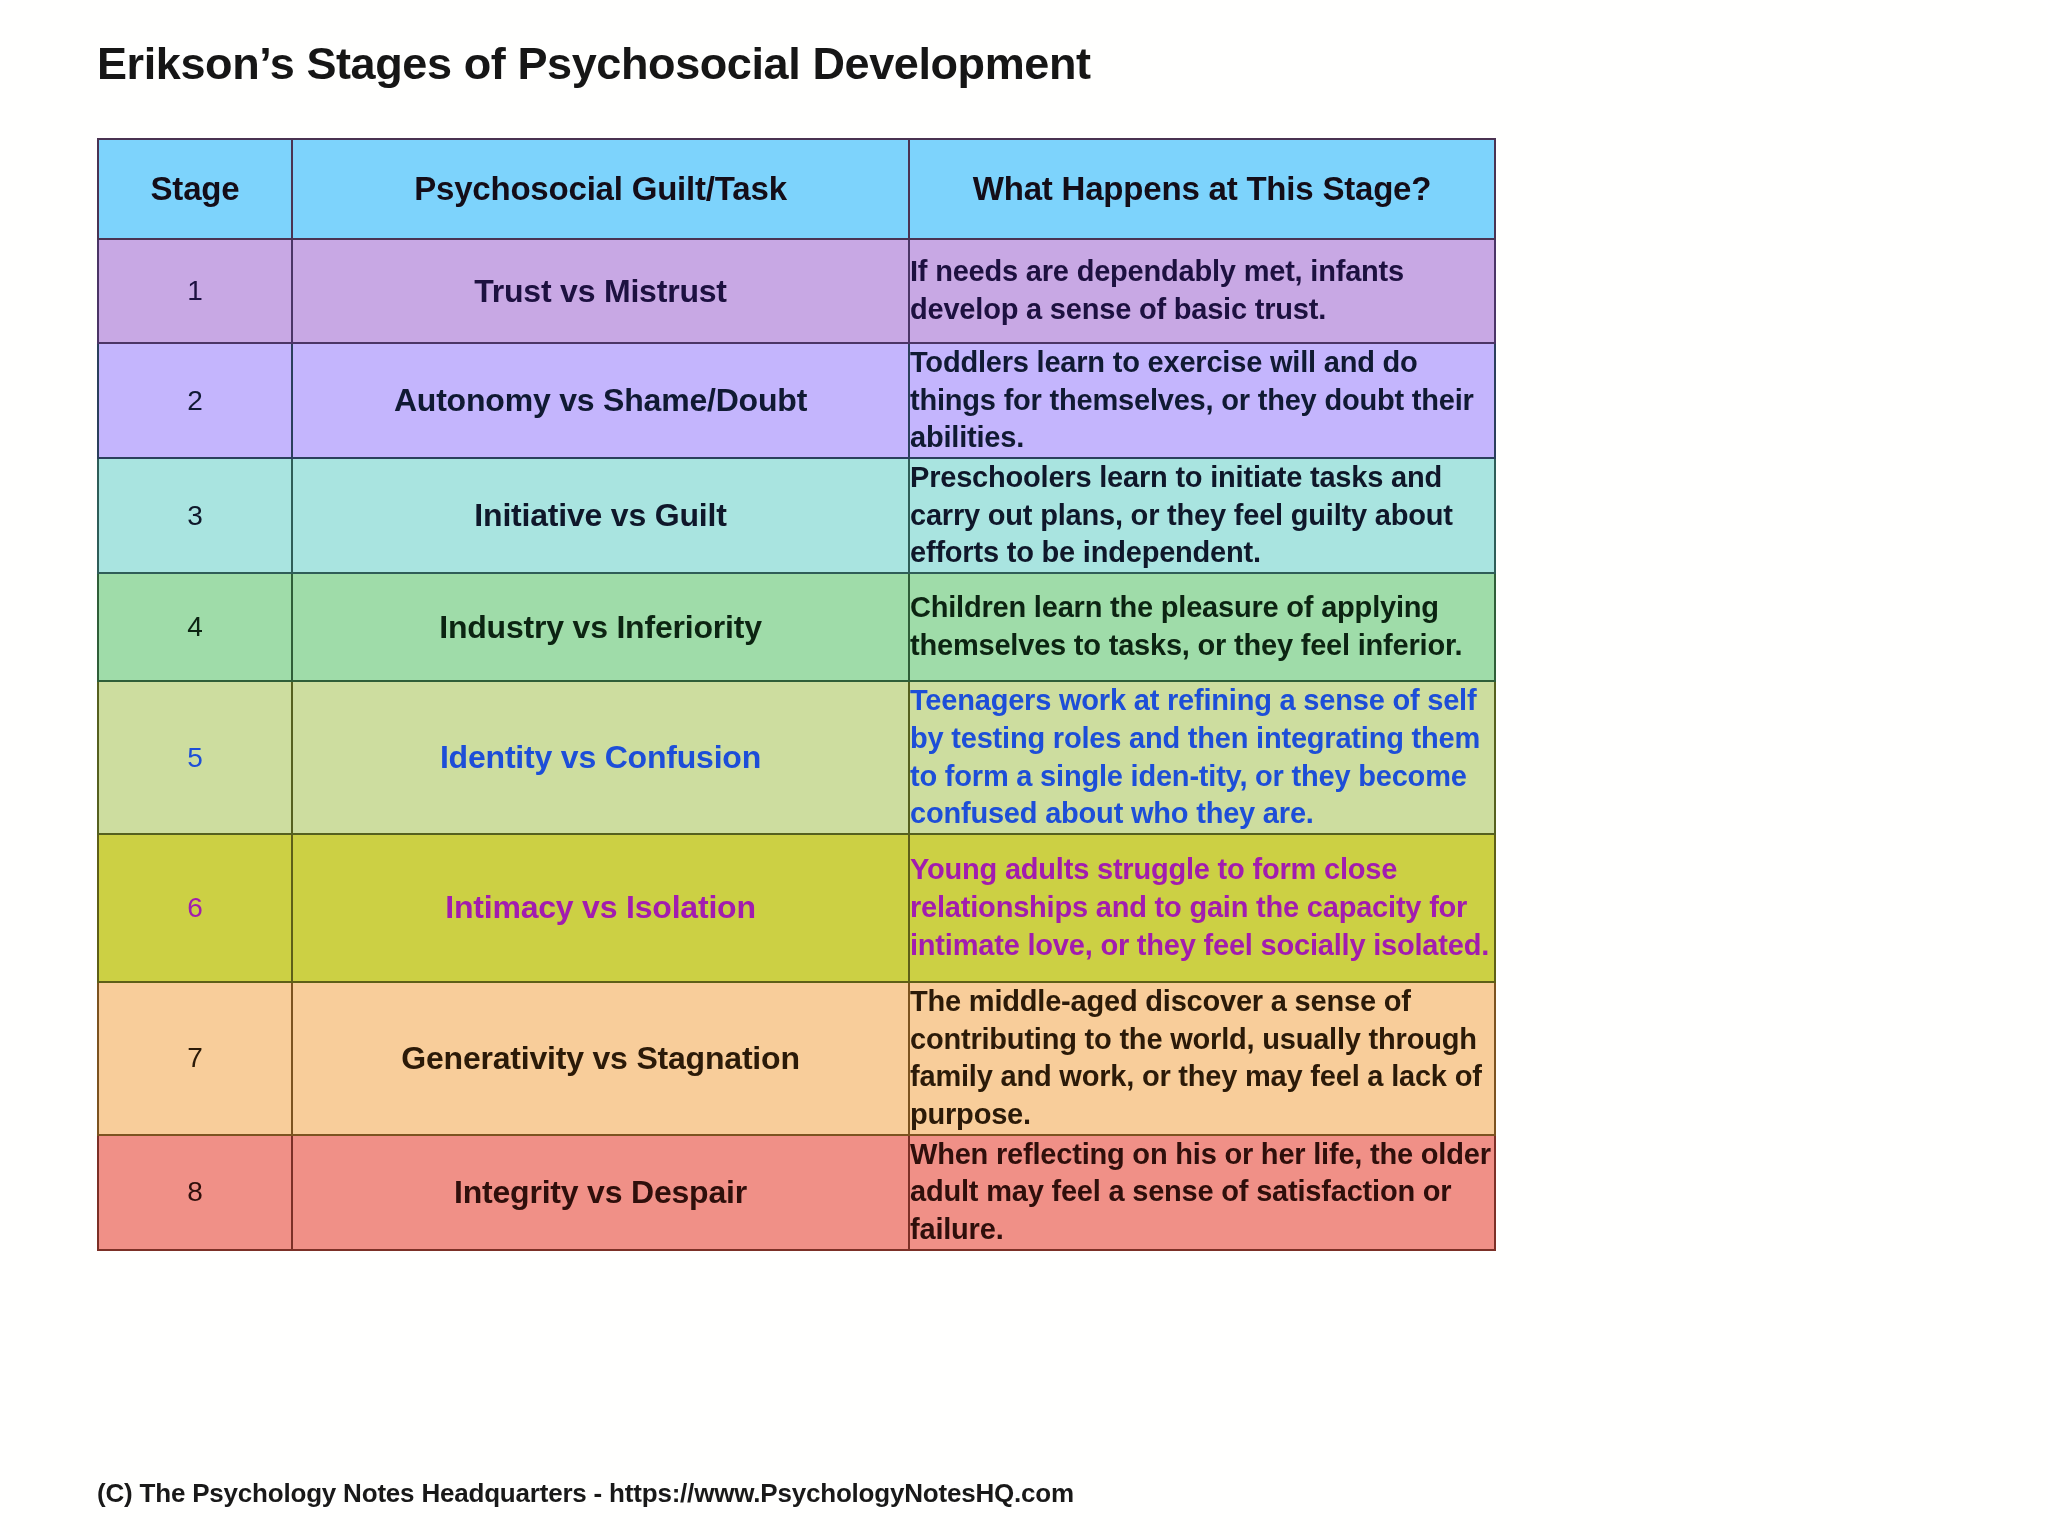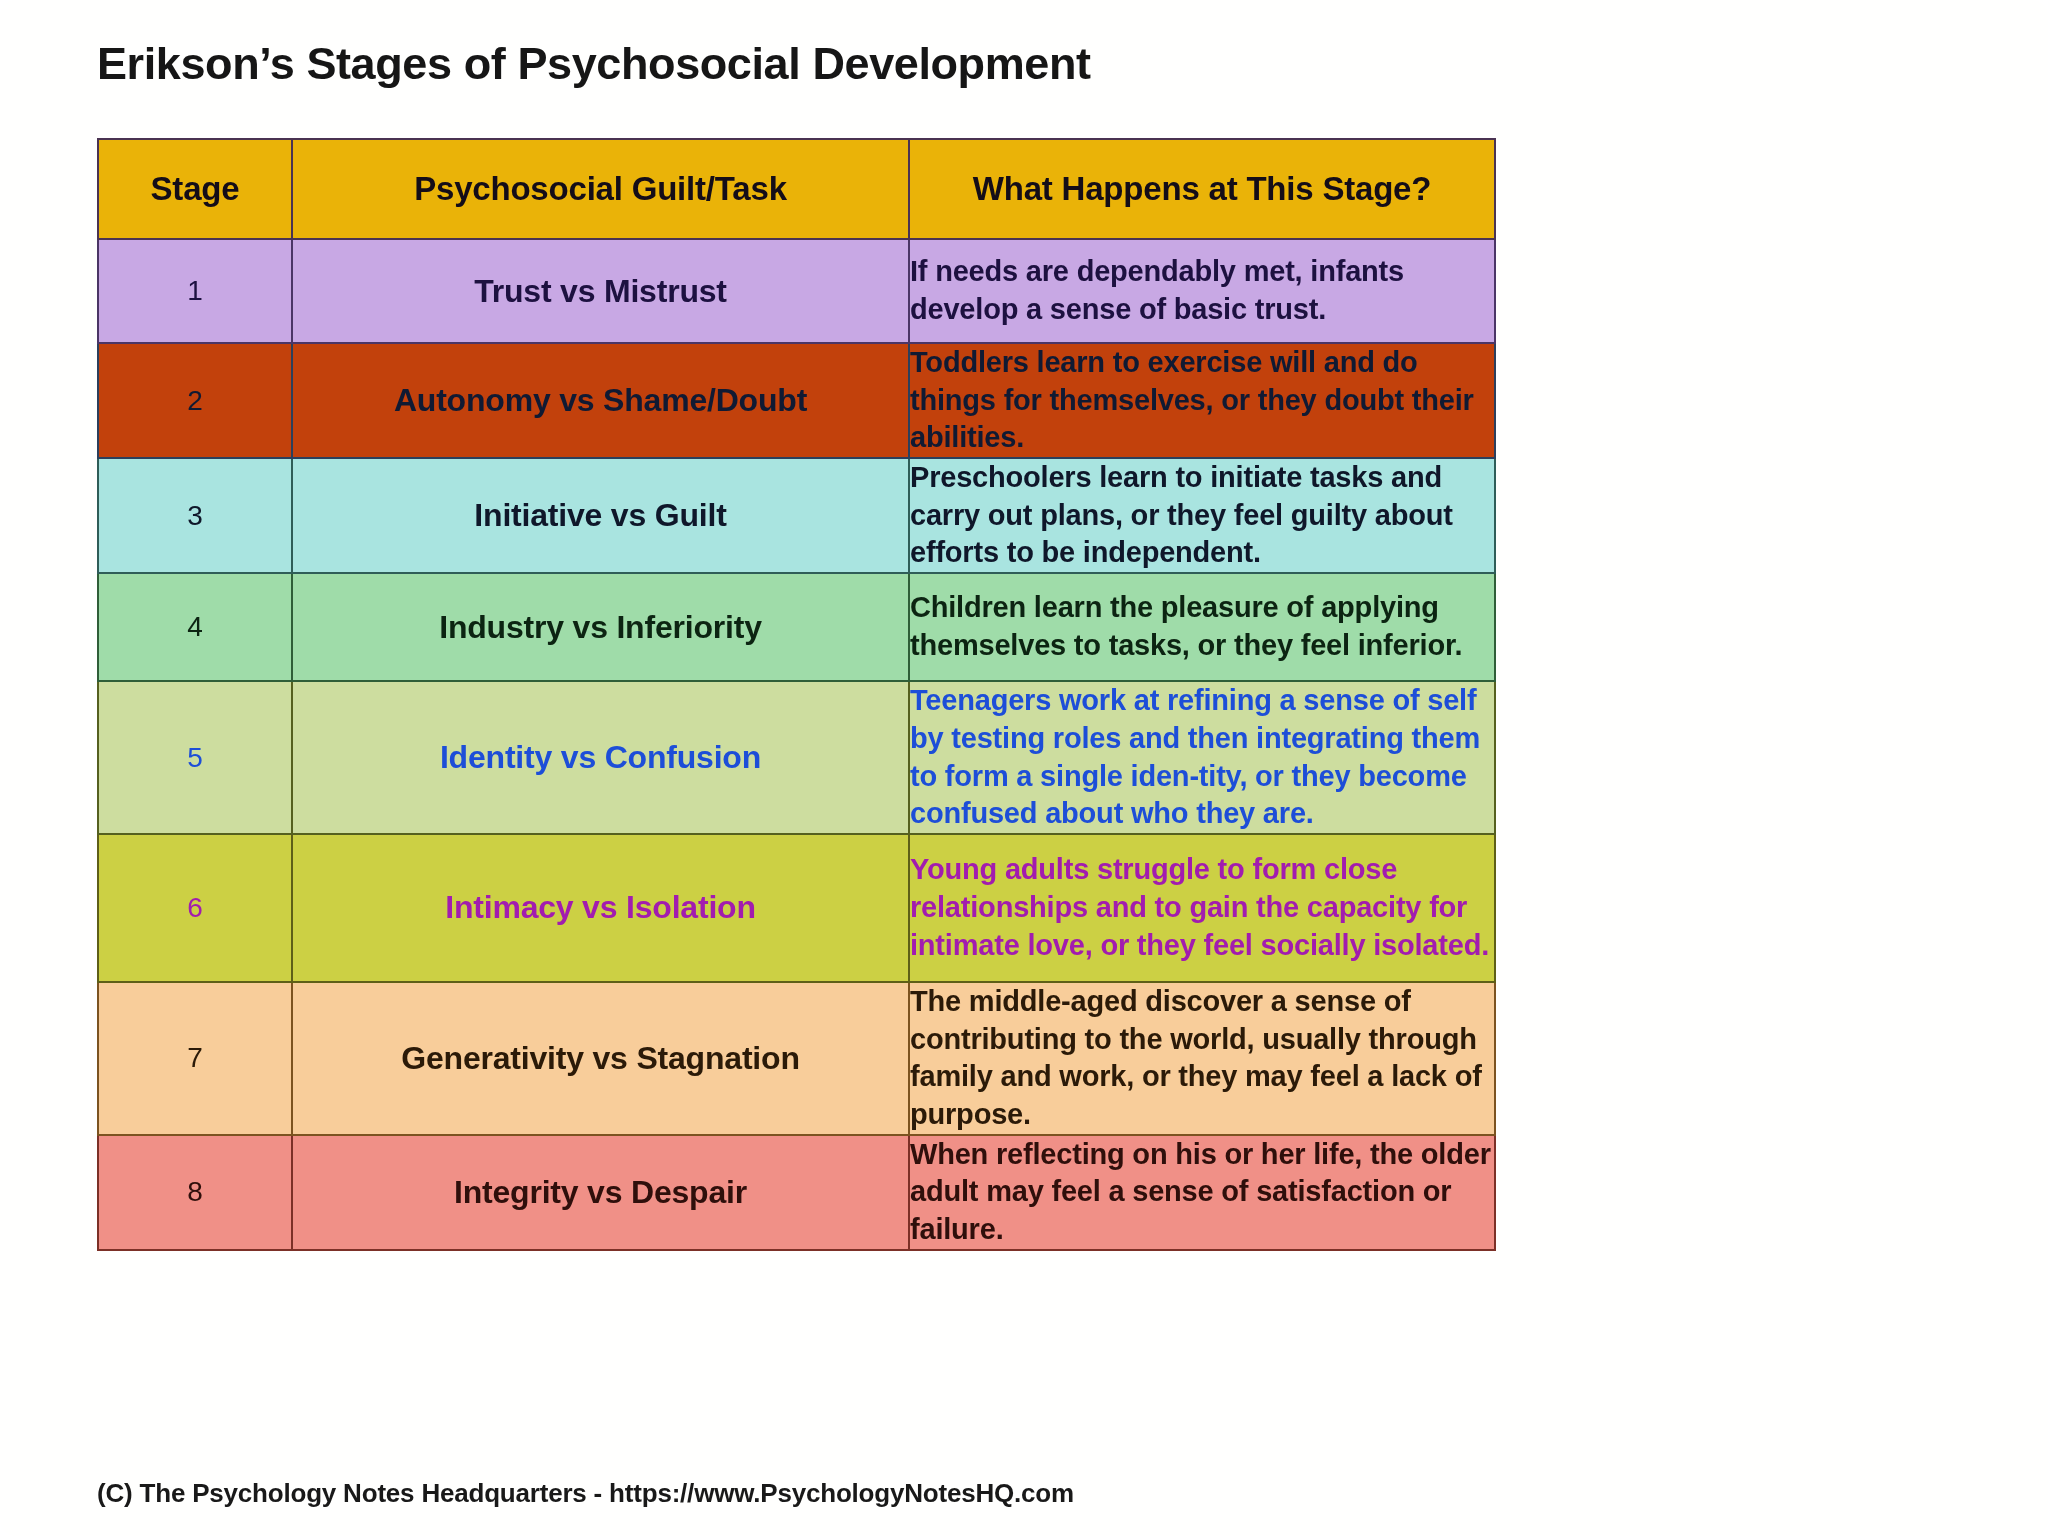--- a/index.html
+++ b/index.html
@@ -55,21 +55,21 @@
 
   table.erikson th,
   table.erikson td {
     border: 2px solid #4a3352;
     padding: 0;
     vertical-align: middle;
   }
 
   
   thead th {
-    background: #eab308;
+    background: #7dd3fc;
     color: #140d18;
     font-weight: bold;
     text-align: center;
     height: 98px;
     font-size: 33px;
     letter-spacing: -0.2px;
     border-color: #5b3b5e;
   }
   thead th.h-stage { font-size: 33px; }
   thead th.h-crisis { font-size: 33px; }
@@ -95,21 +95,21 @@
     font-size: 29px;
     line-height: 1.30;
     color: #1a1036;
     padding: 14px 12px 14px 16px;
     font-weight: bold;
     letter-spacing: -0.2px;
   }
 
   
   tr.row-1 td { background: #c8a8e4; border-color: #4b3566; }
-  tr.row-2 td { background: #c2410c; border-color: #2b3f5c; margin-left: 36px; }
+  tr.row-2 td { background: #c4b5fd; border-color: #2b3f5c; margin-left: 36px; }
   tr.row-3 td { background: #a9e4e0; border-color: #2f5d58; }
   tr.row-4 td { background: #9fdca9; border-color: #2f5e38; }
   tr.row-5 td { background: #cddd9f; border-color: #55601f; }
   tr.row-6 td { background: #ccd044; border-color: #5e5f17; }
   tr.row-7 td { background: #f8cd9a; border-color: #7c5320; }
   tr.row-8 td { background: #f09087; border-color: #7c3027; }
 
   tr.row-1 td.desc-cell,
   tr.row-1 td.crisis-cell,
   tr.row-1 td.stage-cell { color: #1d1140; }

